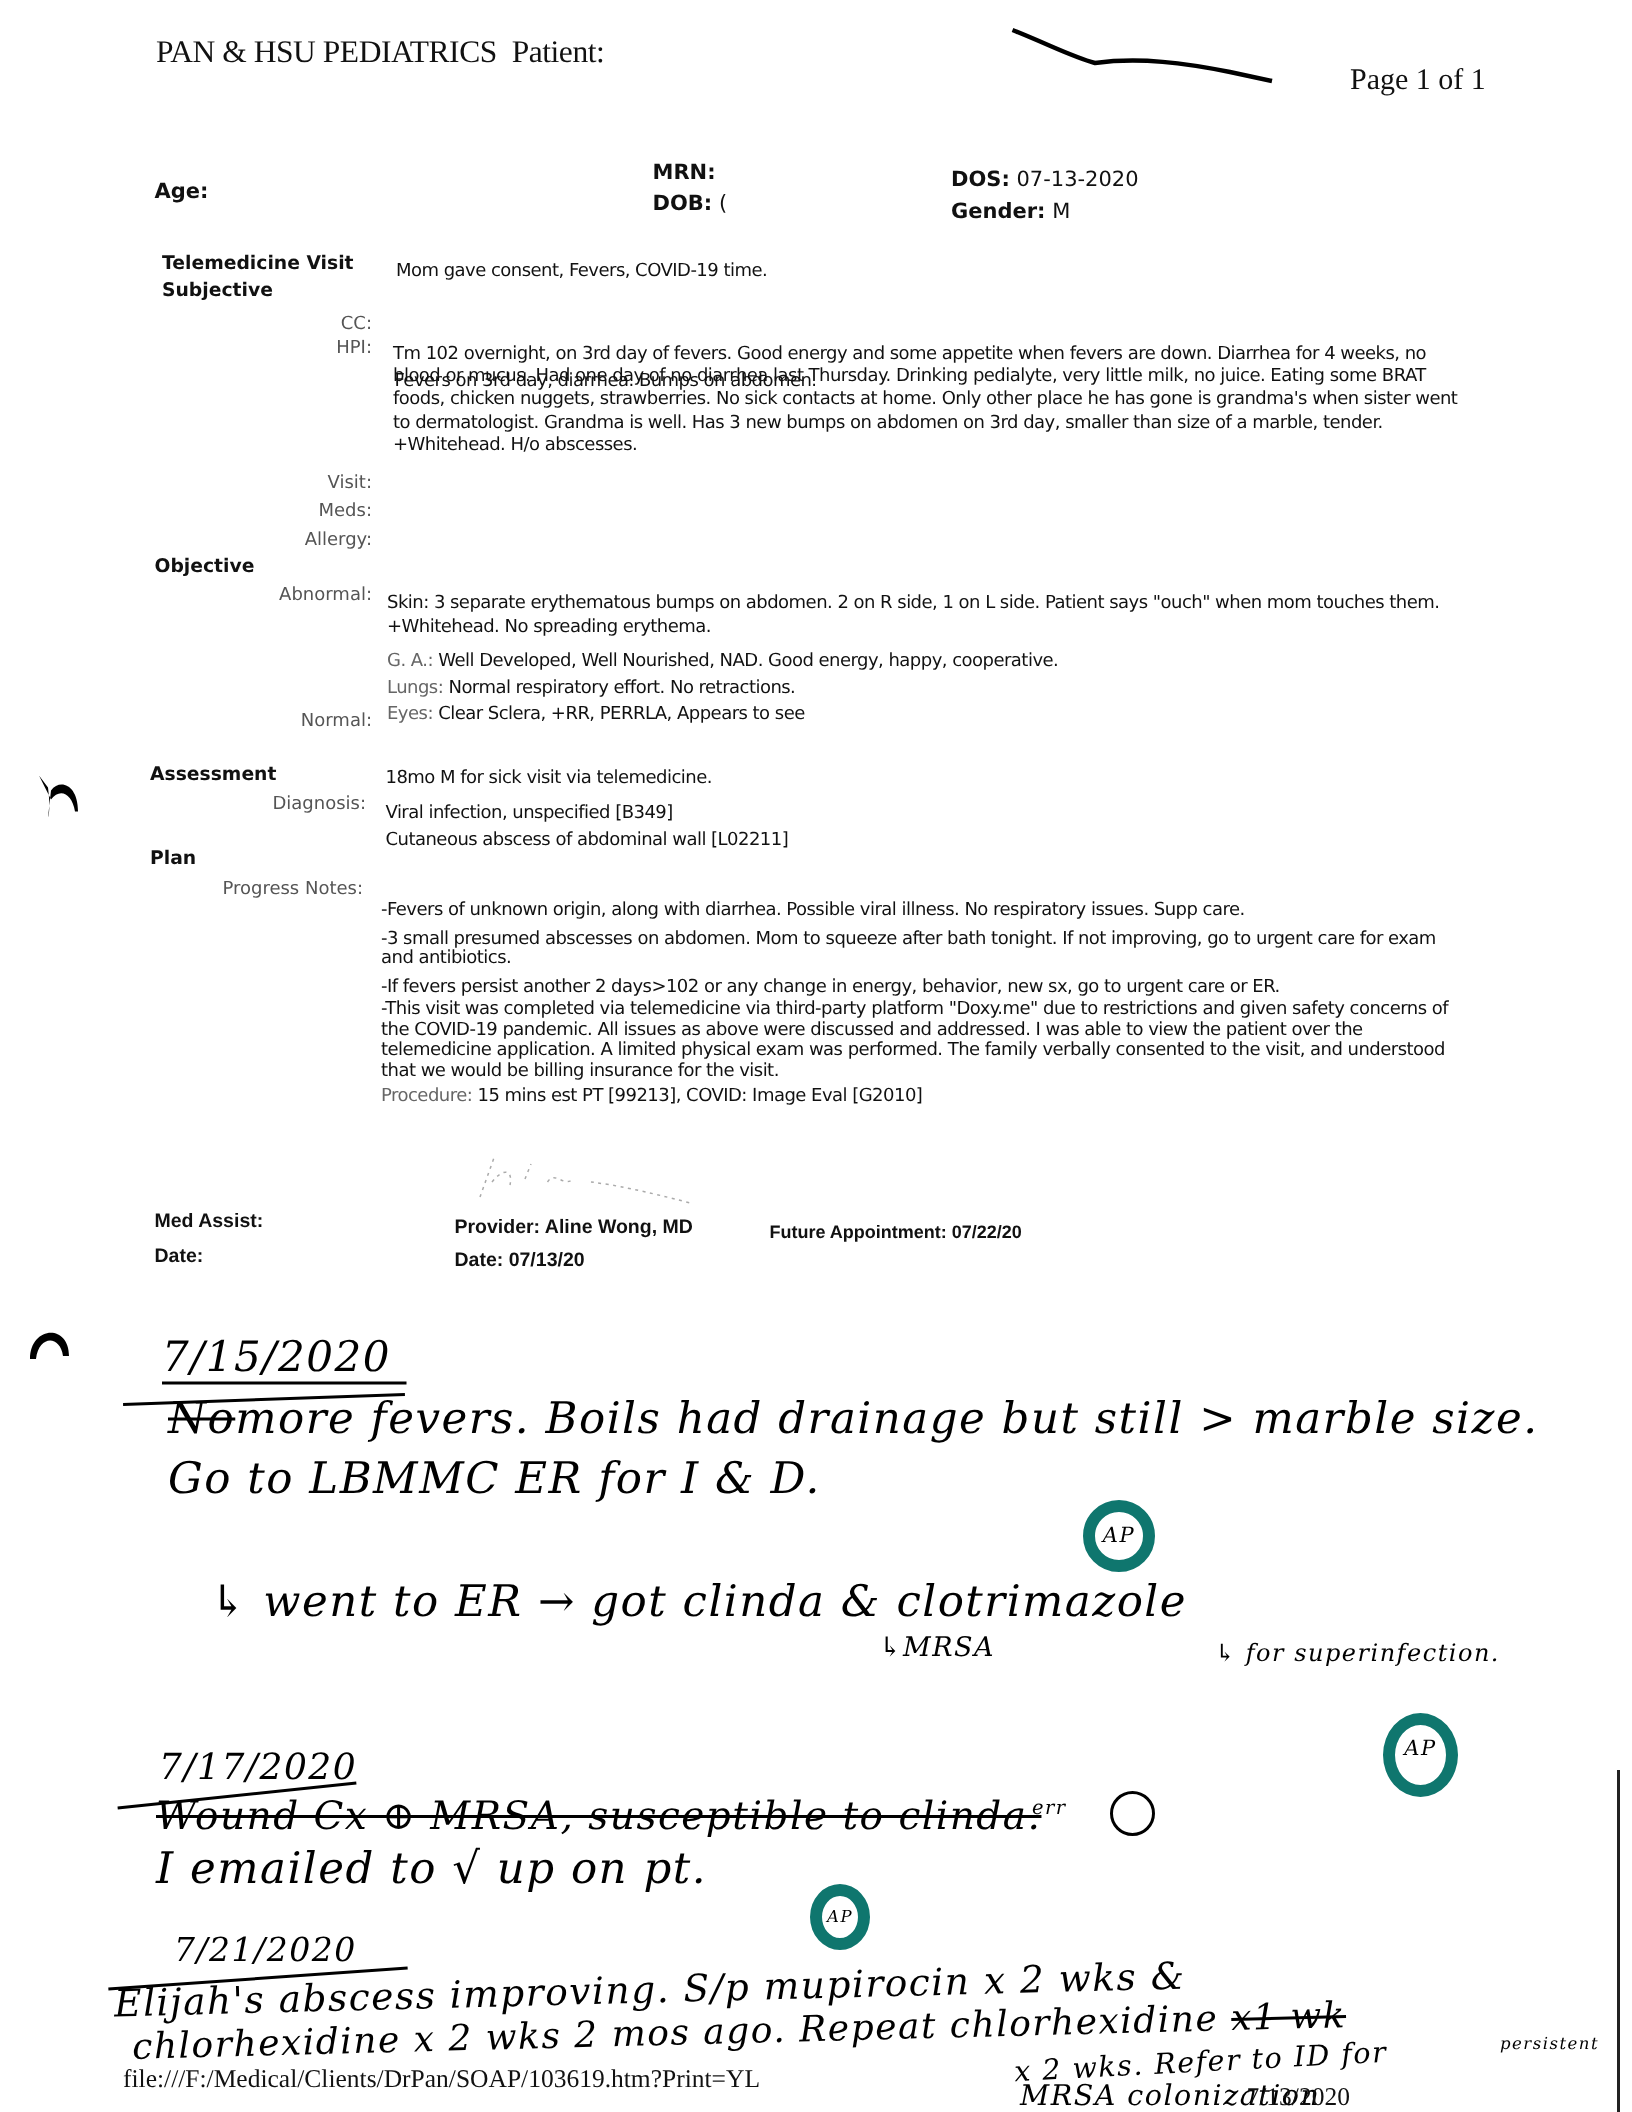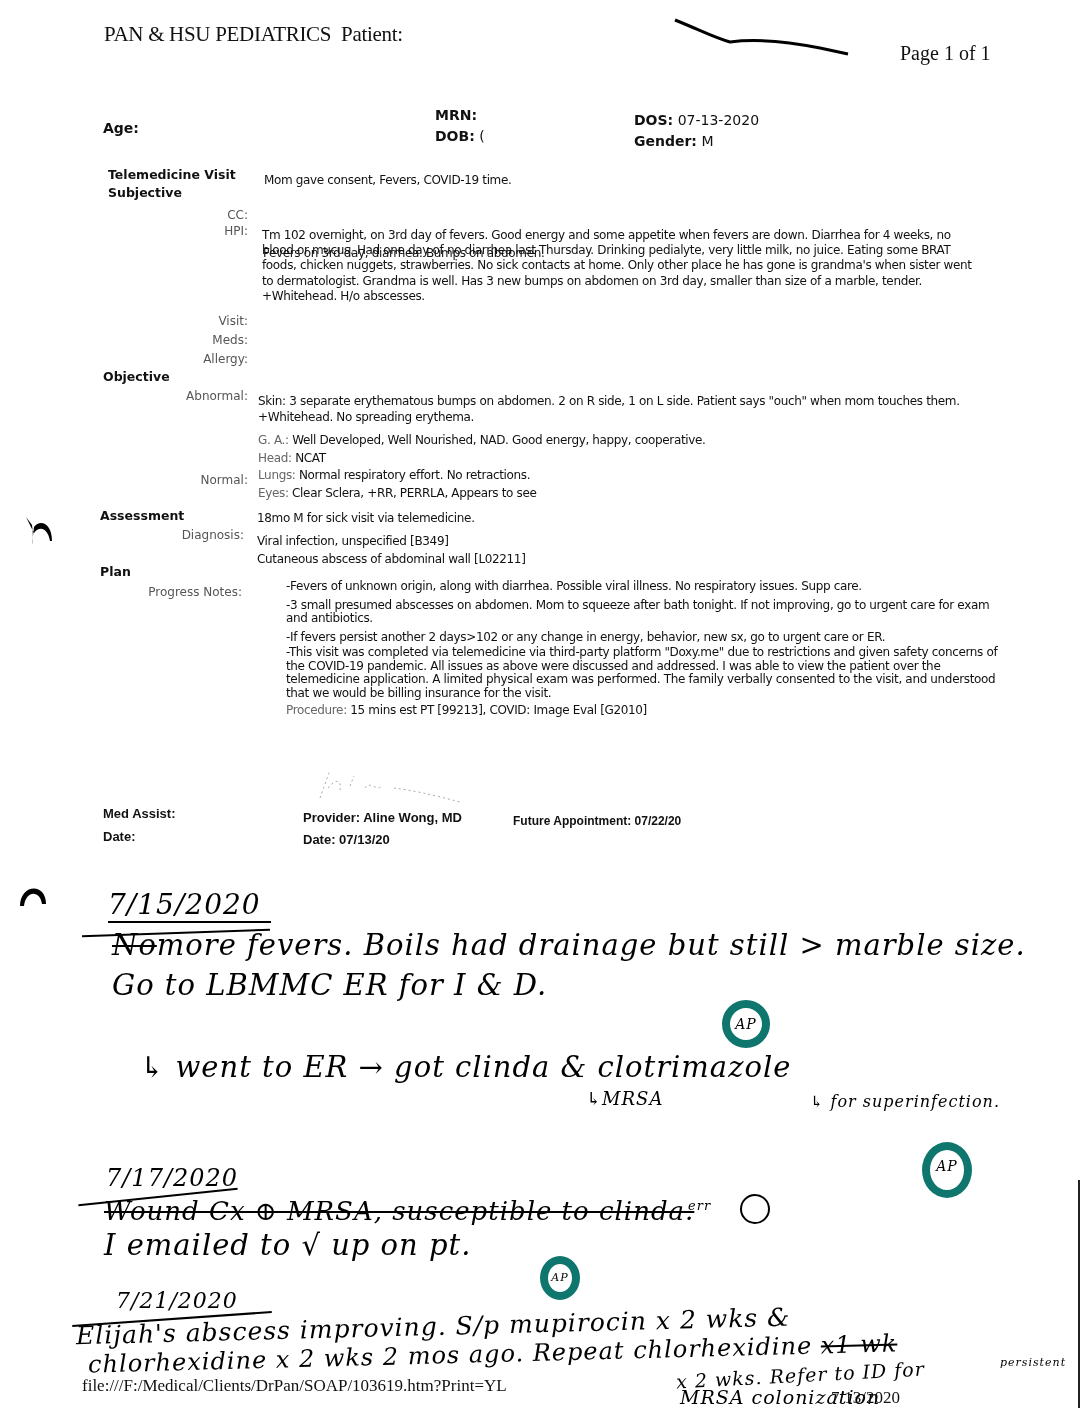--- a/index.html
+++ b/index.html
@@ -71,36 +71,35 @@
 <div class="abs sub" style="left:98px; top:314px;">Visit:</div>
 <div class="abs sub" style="left:98px; top:333px;">Meds:</div>
 <div class="abs sub" style="left:98px; top:352px;">Allergy:</div>
 
 <div class="abs sec" style="left:103px; top:369px;">Objective</div>
 <div class="abs sub" style="left:98px; top:389px;">Abnormal:</div>
 <div class="abs txt" style="left:258px; top:394px; width:720px; line-height:15.5px;">Skin: 3 separate erythematous bumps on abdomen. 2 on R side, 1 on L side. Patient says "ouch" when mom touches them. +Whitehead. No spreading erythema.</div>
 <div class="abs sub" style="left:98px; top:425px;margin-top:48px;">Normal:</div>
 <div class="abs txt" style="left:258px; top:432px; line-height:17.7px;">
   <div><span style="color:#666">G. A.:</span><span> Well Developed, Well Nourished, NAD. Good energy, happy, cooperative.</span></div>
-  <div><span style="color:#666">Head:</span><span> NCAT</span></div>
   <div><span style="color:#666">Lungs:</span><span> Normal respiratory effort. No retractions.</span></div>
   <div><span style="color:#666">Eyes:</span><span> Clear Sclera, +RR, PERRLA, Appears to see</span></div>
 </div>
 
 <div class="abs sec" style="left:100px; top:508px;">Assessment</div>
 <div class="abs txt" style="left:257px; top:513px;">18mo M for sick visit via telemedicine.</div>
 <div class="abs sub" style="left:94px; top:528px;">Diagnosis:</div>
 <div class="abs txt" style="left:257px; top:532px; line-height:18px;">
   <div>Viral infection, unspecified [B349]</div>
   <div>Cutaneous abscess of abdominal wall [L02211]</div>
 </div>
 
 <div class="abs sec" style="left:100px; top:564px;">Plan</div>
 <div class="abs sub" style="left:92px; top:585px;">Progress Notes:</div>
-<div class="abs txt" style="left:254px; top:580px; width:728px; line-height:13.7px;margin-left:32px;">
+<div class="abs txt" style="left:254px; top:600px; width:728px; line-height:13.7px;">
   <p>-Fevers of unknown origin, along with diarrhea. Possible viral illness. No respiratory issues. Supp care.</p>
   <p style="margin-bottom:5px">-3 small presumed abscesses on abdomen. Mom to squeeze after bath tonight. If not improving, go to urgent care for exam and antibiotics.</p>
   <p style="margin-bottom:1px">-If fevers persist another 2 days&gt;102 or any change in energy, behavior, new sx, go to urgent care or ER.</p>
   <p style="margin-bottom:3px">-This visit was completed via telemedicine via third-party platform "Doxy.me" due to restrictions and given safety concerns of the COVID-19 pandemic. All issues as above were discussed and addressed. I was able to view the patient over the telemedicine application. A limited physical exam was performed. The family verbally consented to the visit, and understood that we would be billing insurance for the visit.</p>
   <div><span style="color:#666">Procedure:</span><span> 15 mins est PT [99213], COVID: Image Eval [G2010]</span></div>
 </div>
 
 <svg class="abs" style="left:310px; top:758px; width:160px; height:50px;" viewBox="0 0 160 50">
   <path d="M10 40 L20 12 M18 30 C 26 20, 32 22, 30 32 M40 28 L44 18 M55 30 C 60 22, 66 34, 72 28 M84 30 C 100 32, 120 36, 150 44" stroke="#aaa" stroke-width="1" stroke-dasharray="2 3" fill="none"></path>
 </svg>

